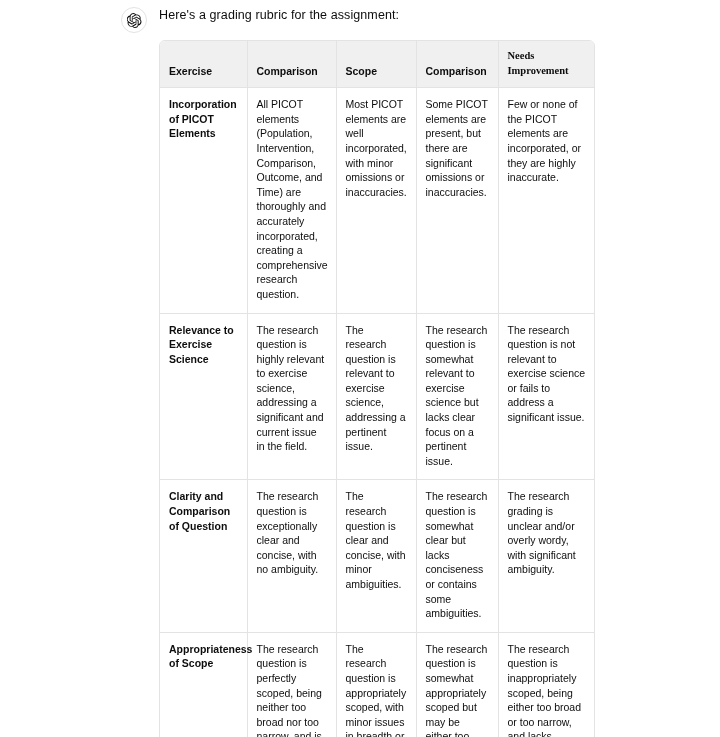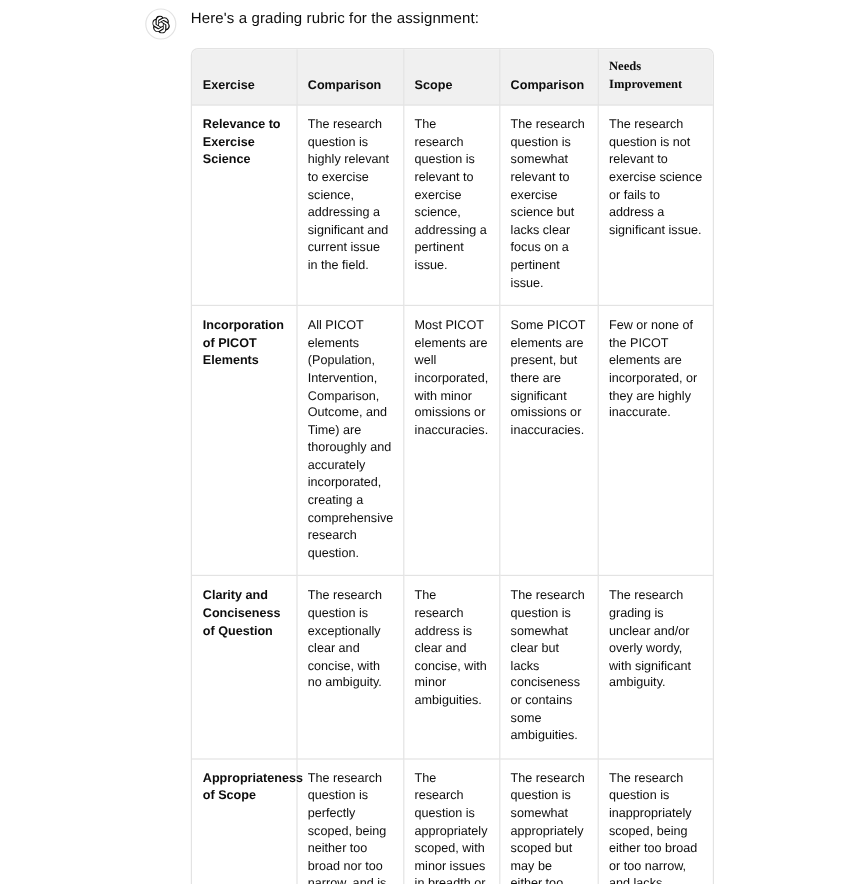--- a/index.html
+++ b/index.html
@@ -130,37 +130,37 @@
           <tr>
             <th>Exercise</th>
             <th>Comparison</th>
             <th>Scope</th>
             <th>Comparison</th>
             <th>Needs Improvement</th>
           </tr>
         </thead>
         <tbody>
           <tr>
+            <td class="criterion">Incorporation of PICOT Elements</td>
+            <td>All PICOT elements (Population, Intervention, Comparison, Outcome, and Time) are thoroughly and accurately incorporated, creating a comprehensive research question.</td>
+            <td>Most PICOT elements are well incorporated, with minor omissions or inaccuracies.</td>
+            <td>Some PICOT elements are present, but there are significant omissions or inaccuracies.</td>
+            <td>Few or none of the PICOT elements are incorporated, or they are highly inaccurate.</td>
+          </tr>
+          <tr>
             <td class="criterion">Relevance to Exercise Science</td>
             <td>The research question is highly relevant to exercise science, addressing a significant and current issue in the field.</td>
             <td>The research question is relevant to exercise science, addressing a pertinent issue.</td>
             <td>The research question is somewhat relevant to exercise science but lacks clear focus on a pertinent issue.</td>
             <td>The research question is not relevant to exercise science or fails to address a significant issue.</td>
           </tr>
           <tr>
-            <td class="criterion">Incorporation of PICOT Elements</td>
-            <td>All PICOT elements (Population, Intervention, Comparison, Outcome, and Time) are thoroughly and accurately incorporated, creating a comprehensive research question.</td>
-            <td>Most PICOT elements are well incorporated, with minor omissions or inaccuracies.</td>
-            <td>Some PICOT elements are present, but there are significant omissions or inaccuracies.</td>
-            <td>Few or none of the PICOT elements are incorporated, or they are highly inaccurate.</td>
-          </tr>
-          <tr>
-            <td class="criterion">Clarity and Conciseness of Question</td>
+            <td class="criterion">Clarity and Comparison of Question</td>
             <td>The research question is exceptionally clear and concise, with no ambiguity.</td>
-            <td>The research address is clear and concise, with minor ambiguities.</td>
+            <td>The research question is clear and concise, with minor ambiguities.</td>
             <td>The research question is somewhat clear but lacks conciseness or contains some ambiguities.</td>
             <td>The research grading is unclear and/or overly wordy, with significant ambiguity.</td>
           </tr>
           <tr>
             <td class="criterion">Appropriateness of Scope</td>
             <td>The research question is perfectly scoped, being neither too broad nor too narrow, and is well-supported by preliminary literature.</td>
             <td>The research question is appropriately scoped, with minor issues in breadth or focus, and is supported by preliminary literature.</td>
             <td>The research question is somewhat appropriately scoped but may be either too broad or too narrow, with limited support from preliminary literature.</td>
             <td>The research question is inappropriately scoped, being either too broad or too narrow, and lacks support from preliminary literature.</td>
           </tr>

